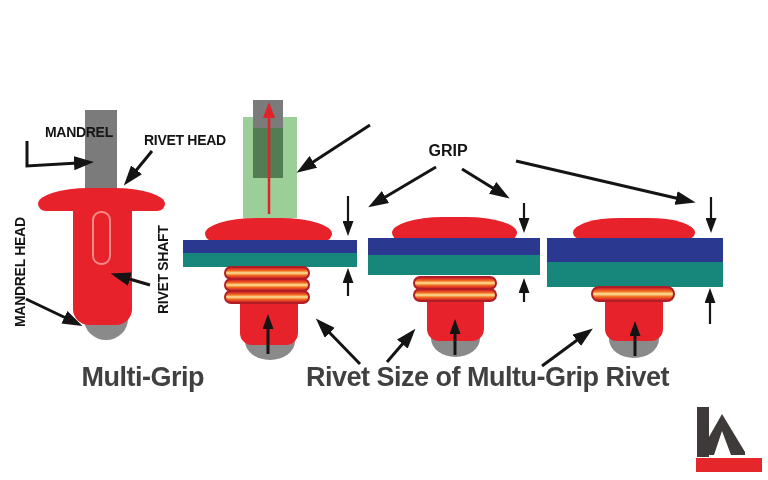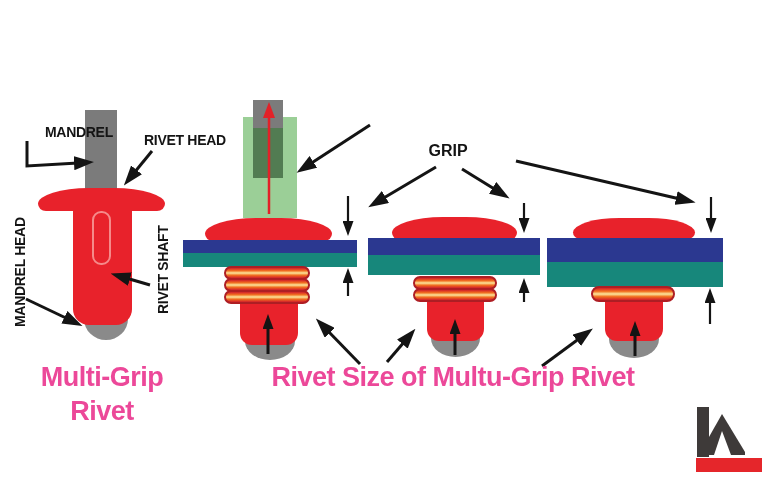--- a/index.html
+++ b/index.html
@@ -22,21 +22,21 @@
     background:linear-gradient(180deg,#d1202a 0%,#f2701f 28%,#fbe79e 50%,#f2701f 72%,#d1202a 100%);
   }
   
   .title{
     left:0;top:12px;width:768px;text-align:center;
     font-size:32px;font-weight:bold;color:#3a3a3a;letter-spacing:0;
   }
   .lbl{font-size:14px;font-weight:bold;color:#141414;letter-spacing:-0.3px;white-space:nowrap;}
   .vlbl{text-align:center;transform:rotate(-90deg);}
   .caption{
-    font-size:27px;font-weight:bold;color:#ec4899;text-align:center;
+    font-size:27px;font-weight:bold;color:#404040;text-align:right;
     letter-spacing:-0.5px;white-space:nowrap;
   }
   .anno{font-size:14px;font-weight:bold;color:#141414;letter-spacing:-0.4px;white-space:nowrap;}
   .grip-anno{font-size:16px;font-weight:bold;color:#141414;text-align:center;}
   .z1{z-index:1}.z2{z-index:2}.z3{z-index:3}
   #arrows{left:0;top:0;z-index:5;pointer-events:none;}
   .txt{z-index:6;}
 </style>
 </head>
 <body>
@@ -49,21 +49,20 @@
   <div class="abs tip z1" style="left:84px;top:298px;width:44px;height:42px;"></div>
   <div class="abs red z2" style="left:73px;top:210px;width:59px;height:115px;border-radius:0 0 16px 16px;"></div>
   <div class="abs z3" style="left:92px;top:211px;width:15px;height:50px;border:2px solid #f58a8a;border-radius:9px;"></div>
 
   <div class="abs lbl txt" style="left:7px;top:124px;padding-left:38px;">MANDREL</div>
   <div class="abs lbl txt" style="left:130px;top:132px;padding-left:14px;">RIVET HEAD</div>
   <div class="abs lbl vlbl txt" style="left:-33px;top:266px;width:106px;">MANDREL HEAD</div>
   <div class="abs lbl vlbl txt" style="left:119px;top:262px;width:88px;">RIVET SHAFT</div>
 
   <div class="abs caption txt" style="left:0;top:362px;width:204px;">Multi-Grip</div>
-  <div class="abs caption txt" style="left:0;top:396px;width:204px;">Rivet</div>
 
   <div class="abs z1" style="left:243px;top:117px;width:54px;height:101px;background:#9bcf97;"></div>
   <div class="abs z2" style="left:253px;top:128px;width:30px;height:50px;background:#527c52;"></div>
   <div class="abs gray z2" style="left:253px;top:100px;width:30px;height:28px;"></div>
   <div class="abs dome z2" style="left:205px;top:218px;width:127px;height:23px;"></div>
   <div class="abs blueplate z2" style="left:183px;top:240px;width:174px;height:13px;"></div>
   <div class="abs tealplate z2" style="left:183px;top:253px;width:174px;height:14px;"></div>
   <div class="abs ring z3" style="left:224px;top:266px;width:86px;height:14px;"></div>
   <div class="abs ring z3" style="left:224px;top:278px;width:86px;height:14px;"></div>
   <div class="abs ring z3" style="left:224px;top:290px;width:86px;height:14px;"></div>

